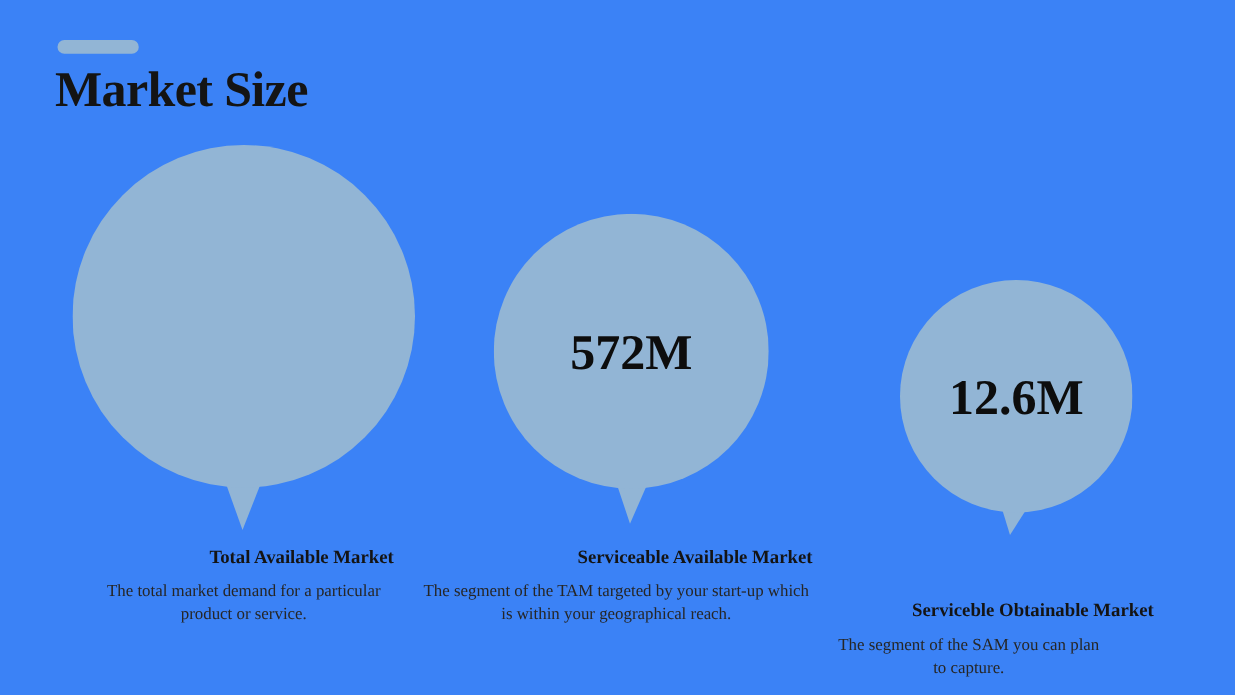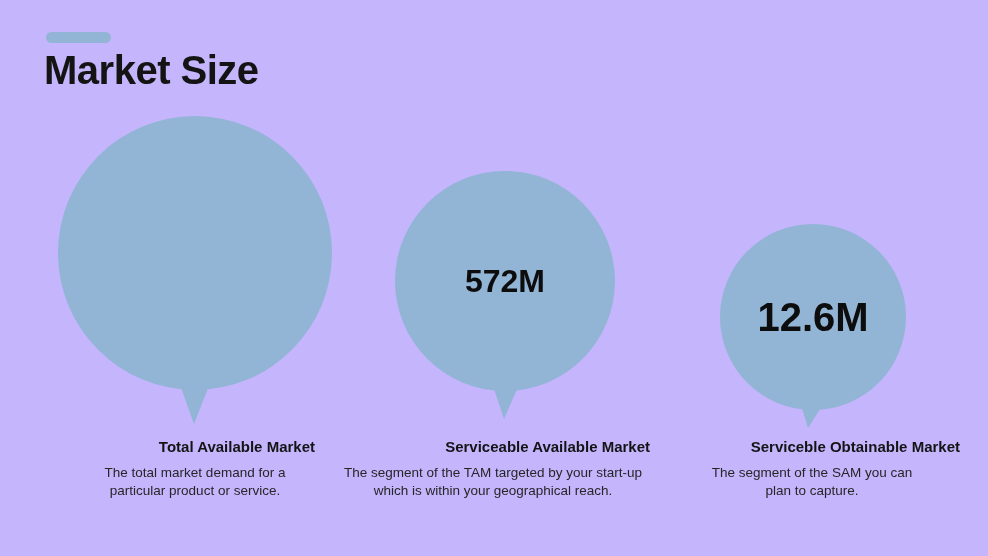--- a/index.html
+++ b/index.html
@@ -1,22 +1,22 @@
 <!DOCTYPE html>
 <html><head>
 <meta charset="utf-8">
 <style>
   html, body { margin: 0; padding: 0; background: #fff; }
   .slide {
     position: relative;
     width: 988px;
     height: 556px;
-    background: #c4b5fd;
+    background: #3b82f6;
     overflow: hidden;
-    font-family: Liberation Sans, sans-serif;
+    font-family: Liberation Serif, serif;
   }
   .accent-bar {
     position: absolute;
     left: 46px; top: 32px;
     width: 65px; height: 11px;
     border-radius: 5.5px;
     background: #92b5d5;
   }
   .page-title {
     position: absolute;
@@ -34,32 +34,32 @@
     left: 0; top: 0; width: 100%;
     display: flex;
     align-items: center;
     justify-content: center;
     font-weight: 700;
     color: #0d0d0d;
   }
   .bubble-tam { left: 58px;  top: 116px; width: 274px; height: 310px; }
   .bubble-tam .bubble-value { height: 274px; font-size: 34px; }
   .bubble-sam { left: 395px; top: 171px; width: 220px; height: 250px; }
-  .bubble-sam .bubble-value { height: 220px; font-size: 32px; text-align: center; }
+  .bubble-sam .bubble-value { height: 220px; font-size: 40px; text-align: center; }
   .bubble-som { left: 720px; top: 224px; width: 186px; height: 206px; }
   .bubble-som .bubble-value { height: 186px; font-size: 40px; }
 
   .label-group {
     position: absolute;
     top: 438px;
     text-align: center;
   }
   .label-tam { left: 75px;  width: 240px; }
   .label-sam { left: 336px; width: 314px; }
-  .label-som { left: 664px; width: 296px; }
+  .label-som { left: 627px; width: 296px; margin-top: 43px; }
   .label-title {
     margin: 0 0 9px;
     font-size: 15px;
     font-weight: 700;
     color: #141414;
     text-align: right;
   }
   .label-desc {
     margin: 0 auto;
     font-size: 13.5px;

